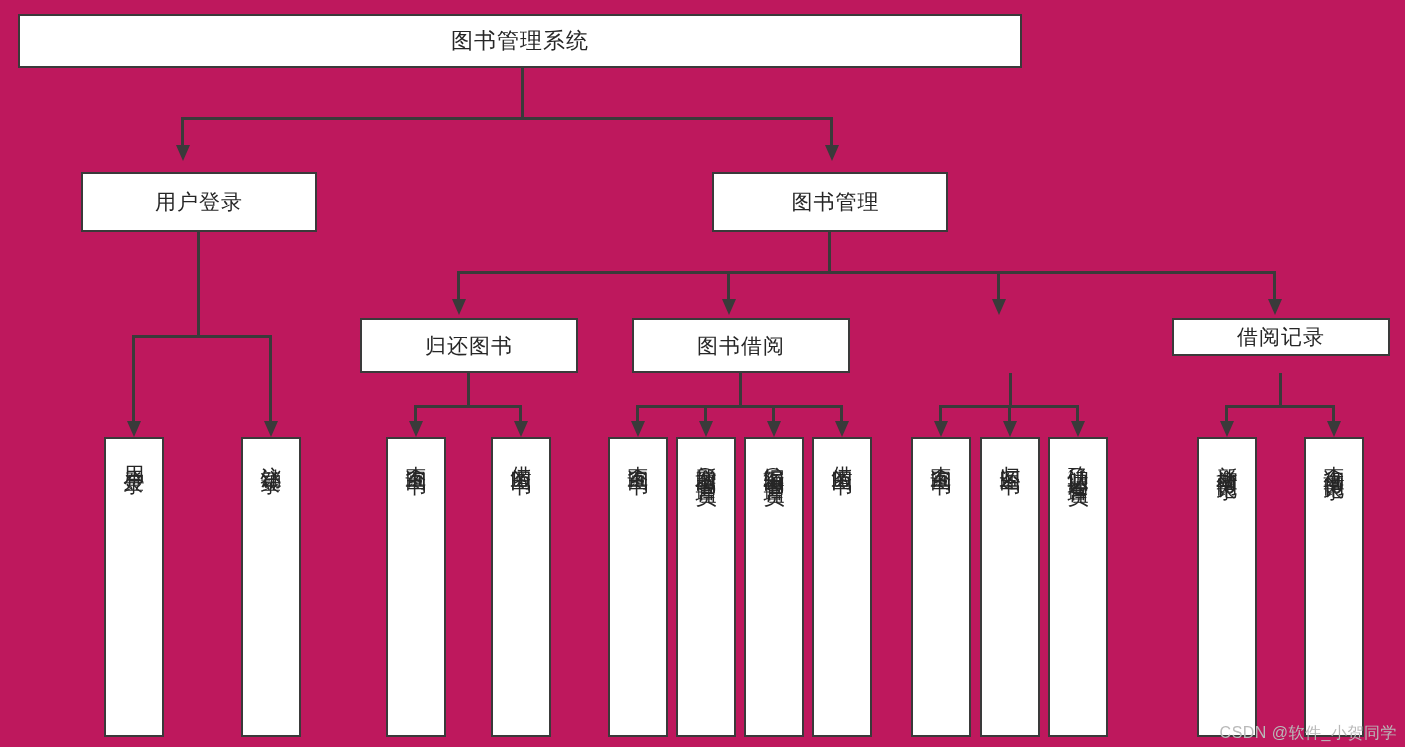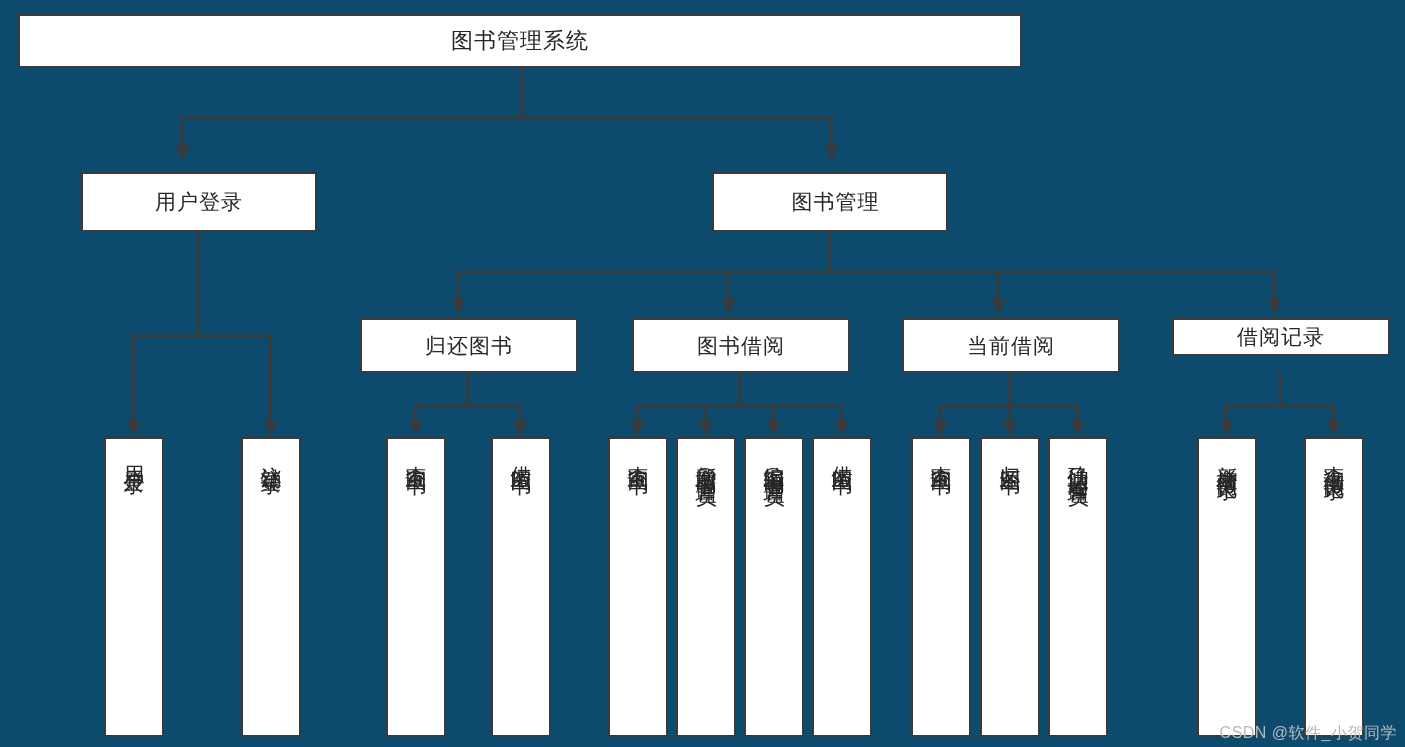--- a/index.html
+++ b/index.html
@@ -5,21 +5,21 @@
 <style>
   html,body{margin:0;padding:0;background:#ffffff;}
   body{
     font-family:"Liberation Sans","DejaVu Sans",sans-serif;
     -webkit-font-smoothing:antialiased;
   }
   #stage{
     position:relative;
     width:1405px;
     height:747px;
-    background:#0c4a6e;
+    background:#be185d;
     overflow:hidden;
   }
   
   .node{
     position:absolute;
     box-sizing:border-box;
     border:2px solid #3a3a3a;
     background:#ffffff;
     color:#262626;
     display:flex;
@@ -128,23 +128,20 @@
   <div class="lineV" style="left:997px;top:271px;width:3px;height:30px;"></div>
   <div class="arrow" style="left:992px;top:299px;"></div>
   <div class="lineV" style="left:1273px;top:271px;width:3px;height:30px;"></div>
   <div class="arrow" style="left:1268px;top:299px;"></div>
 
   <div class="node h" style="left:360px;top:318px;width:218px;height:55px;">
     <span>归还图书</span>
   </div>
   <div class="node h" style="left:632px;top:318px;width:218px;height:55px;text-align:center;">
     <span>图书借阅</span>
-  </div>
-  <div class="node h" style="left:902px;top:318px;width:218px;height:55px;">
-    <span>当前借阅</span>
   </div>
   <div class="node h" style="left:1172px;top:318px;width:218px;height:38px;">
     <span>借阅记录</span>
   </div>
 
   <div class="lineV" style="left:467px;top:373px;width:3px;height:33px;"></div>
   <div class="lineH" style="left:414px;top:405px;width:108px;height:3px;"></div>
   <div class="lineV" style="left:414px;top:405px;width:3px;height:18px;"></div>
   <div class="arrow" style="left:409px;top:421px;"></div>
   <div class="lineV" style="left:519px;top:405px;width:3px;height:18px;"></div>

